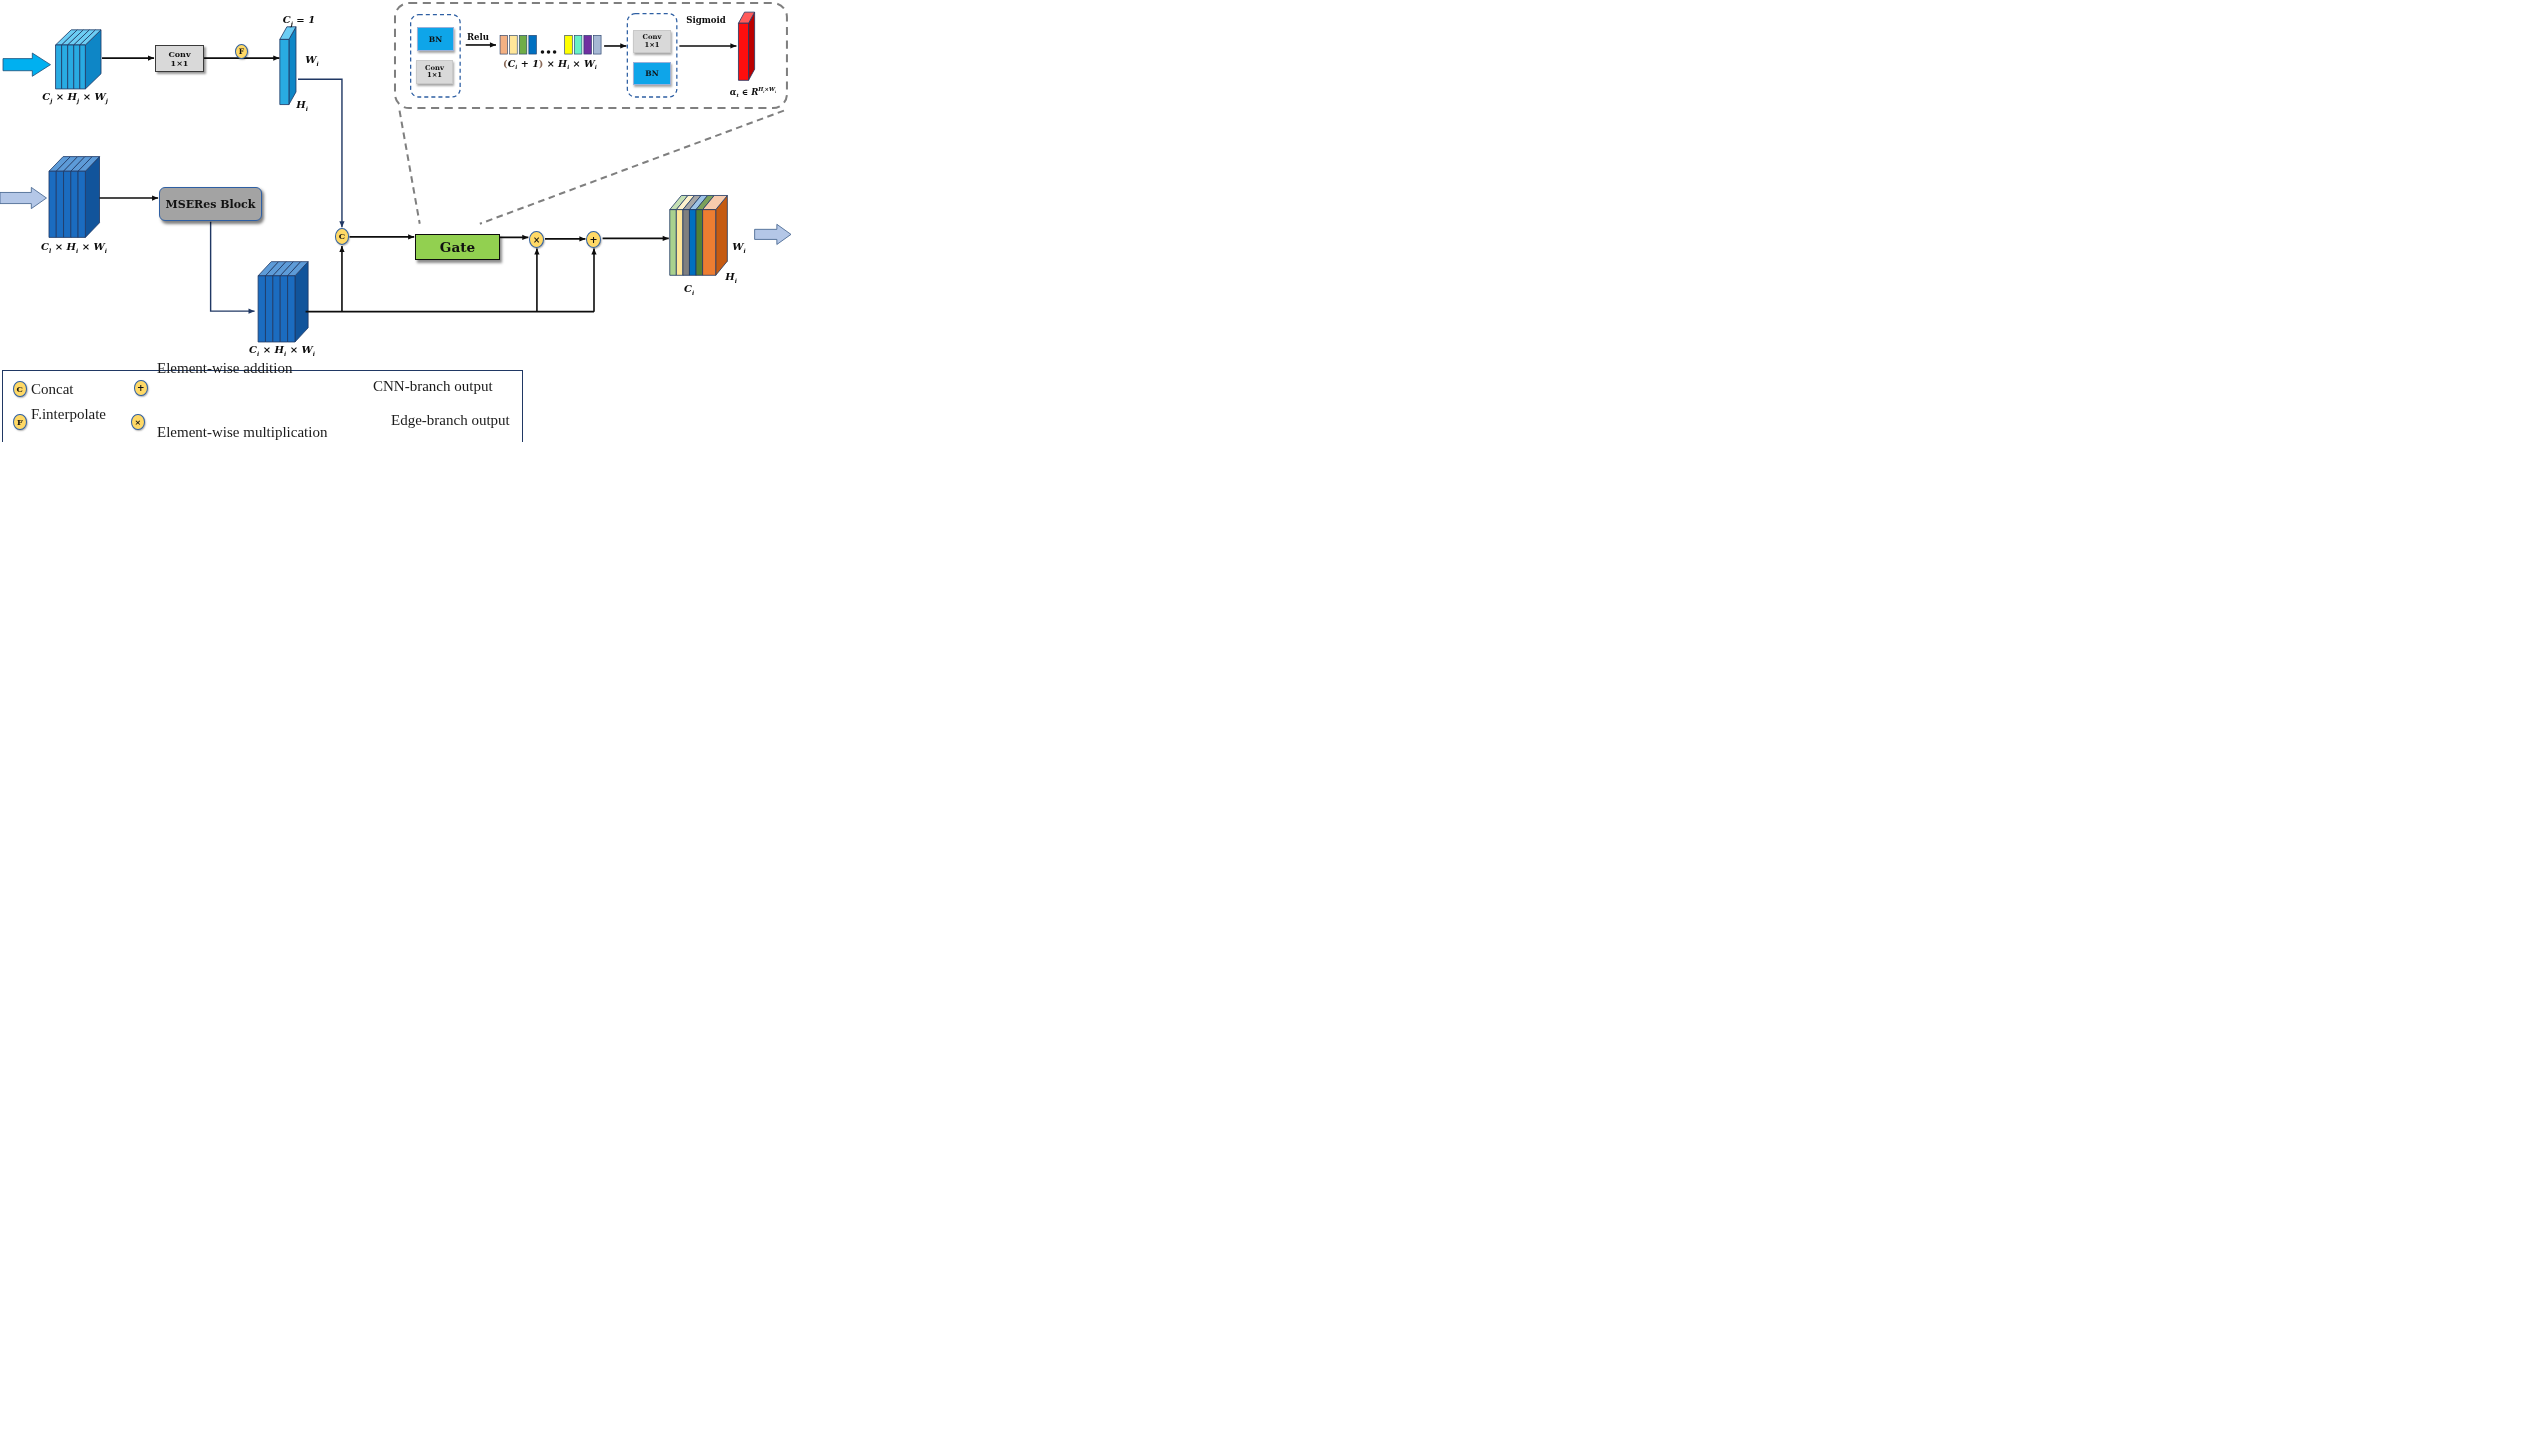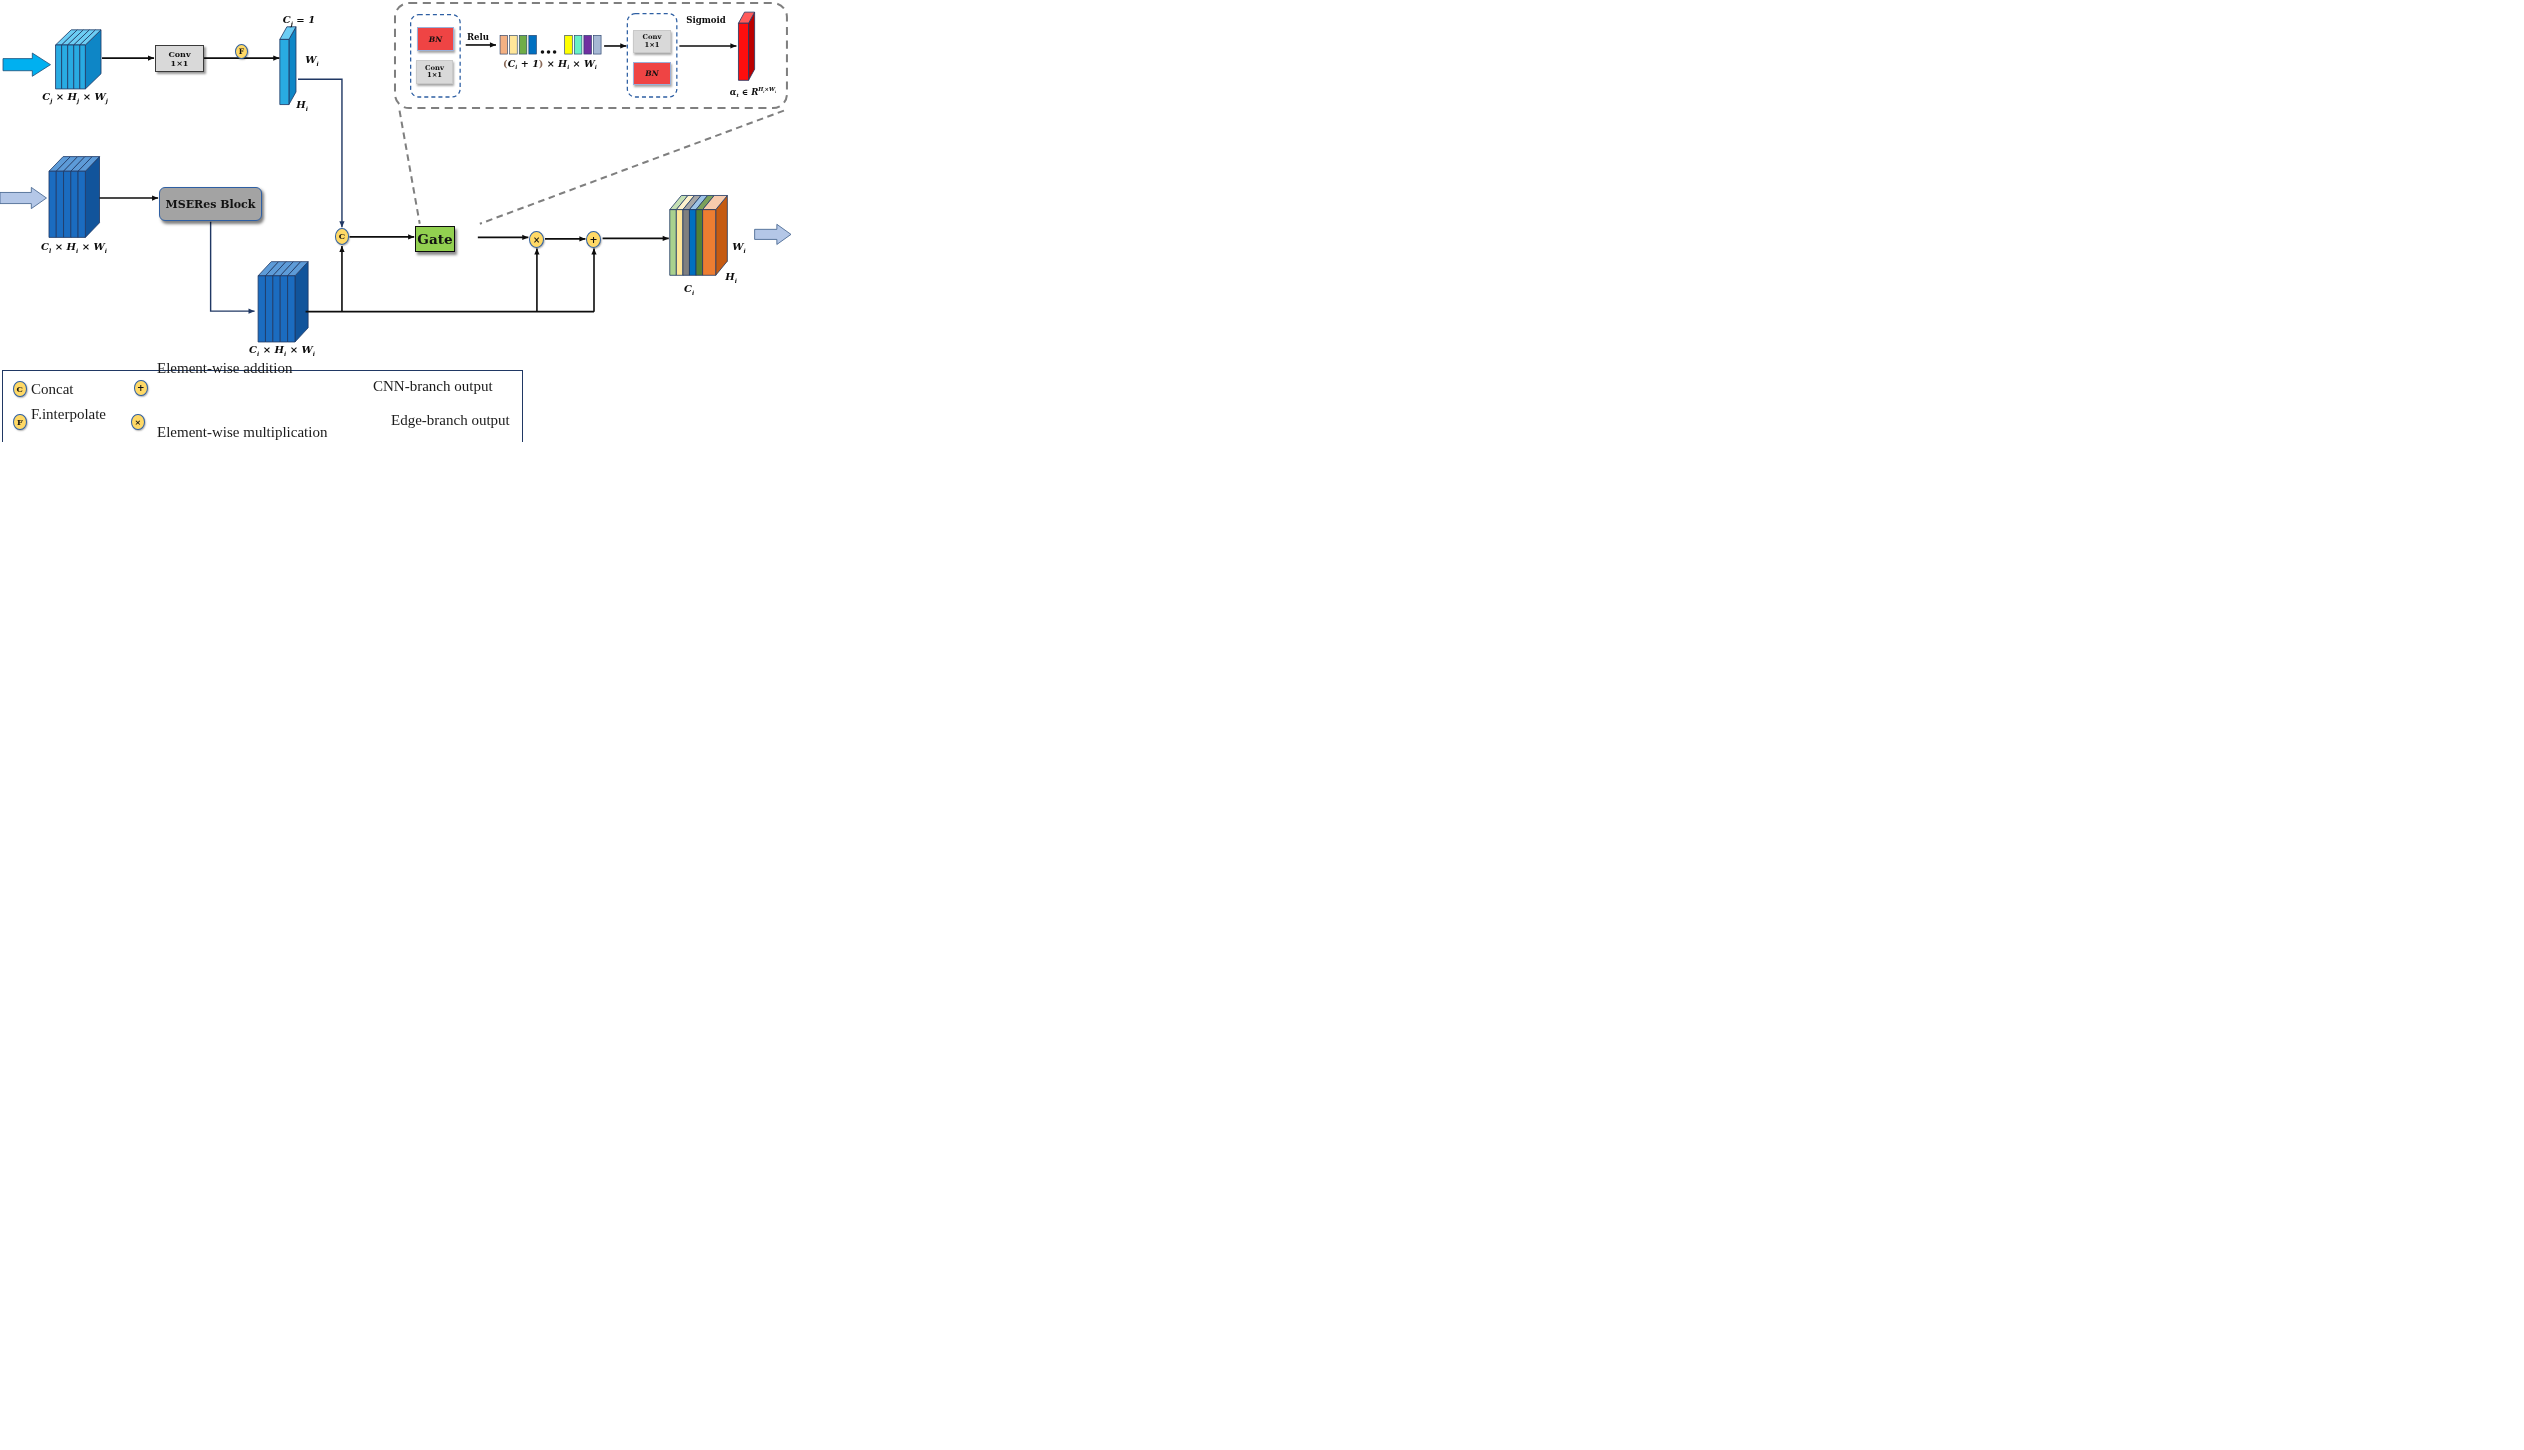--- a/index.html
+++ b/index.html
@@ -6,21 +6,21 @@
   .stage{position:relative;width:792px;height:442px;background:#ffffff;overflow:hidden;
          font-family:"DejaVu Serif", serif;}
   .abs{position:absolute;}
   svg{position:absolute;left:0;top:0;}
   .box{display:flex;align-items:center;justify-content:center;text-align:center;
        font-family:"DejaVu Serif", serif;font-weight:bold;color:#111;box-sizing:border-box;}
   .conv{background:#D9D9D9;border:1px solid #3a3a3a;box-shadow:1.5px 2px 2px rgba(0,0,0,.4);
         flex-direction:column;line-height:1.12;font-size:8px;}
   .convsm{background:#D9D9D9;border:0.5px solid #c9c9c9;box-shadow:1px 1.5px 2px rgba(0,0,0,.35);
         flex-direction:column;line-height:1.1;font-size:6.8px;}
-  .bn{background:#ef4444;border:0.5px solid #9ab0d8;box-shadow:1px 1.5px 2px rgba(0,0,0,.35);font-size:7.6px;font-style:italic;}
+  .bn{background:#0ea5e9;border:0.5px solid #9ab0d8;box-shadow:1px 1.5px 2px rgba(0,0,0,.35);font-size:7.6px;}
   .gate{background:#92D050;border:1.3px solid #0d0d0d;box-shadow:2px 2.5px 2.5px rgba(0,0,0,.45);font-size:13.6px;}
   .mseres{background:#a3a3a3;border:1px solid #2E5FA3;border-radius:6px;
         box-shadow:2px 2.5px 3px rgba(0,0,0,.5);font-size:11px;}
   .node{background:#FFD966;border:1px solid #2E5FA3;border-radius:50%;
         display:flex;align-items:center;justify-content:center;box-sizing:border-box;
         font-family:"DejaVu Serif", serif;font-weight:bold;color:#111;
         box-shadow:0.8px 1px 1.5px rgba(0,0,0,.3);}
   .mlabel{font-family:"DejaVu Serif", serif;font-style:italic;font-weight:bold;font-size:10px;
         color:#0d0d0d;white-space:nowrap;transform:translate(-50%,-50%);}
   .mlabel sub, .oplabel sub{font-size:.58em;}
@@ -163,21 +163,21 @@
 
   <div class="abs box mseres" style="left:159px;top:187px;width:103px;height:34px">
       <span>MSERes Block</span>
     </div>
 
   <div class="abs mlabel" style="left:282px;top:350px"><span>C</span><sub>i</sub><span> × H</span><sub>i</sub><span> × W</span><sub>i</sub></div>
 
   <div class="abs node" style="left:335px;top:228px;width:14px;height:16.7px;font-size:8px">
       <span>C</span>
     </div>
-  <div class="abs box gate" style="left:415px;top:226px;width:40px;height:26px">
+  <div class="abs box gate" style="left:415px;top:234px;width:85px;height:26px">
       <span>Gate</span>
     </div>
   <div class="abs node" style="left:529px;top:231px;width:15px;height:17px;font-size:8.6px">
       <span>×</span>
     </div>
   <div class="abs node" style="left:586px;top:231px;width:15px;height:17px;font-size:9.6px">
       <span>+</span>
     </div>
 
   <div class="abs mlabel" style="left:739px;top:247px"><span>W</span><sub>i</sub></div>

